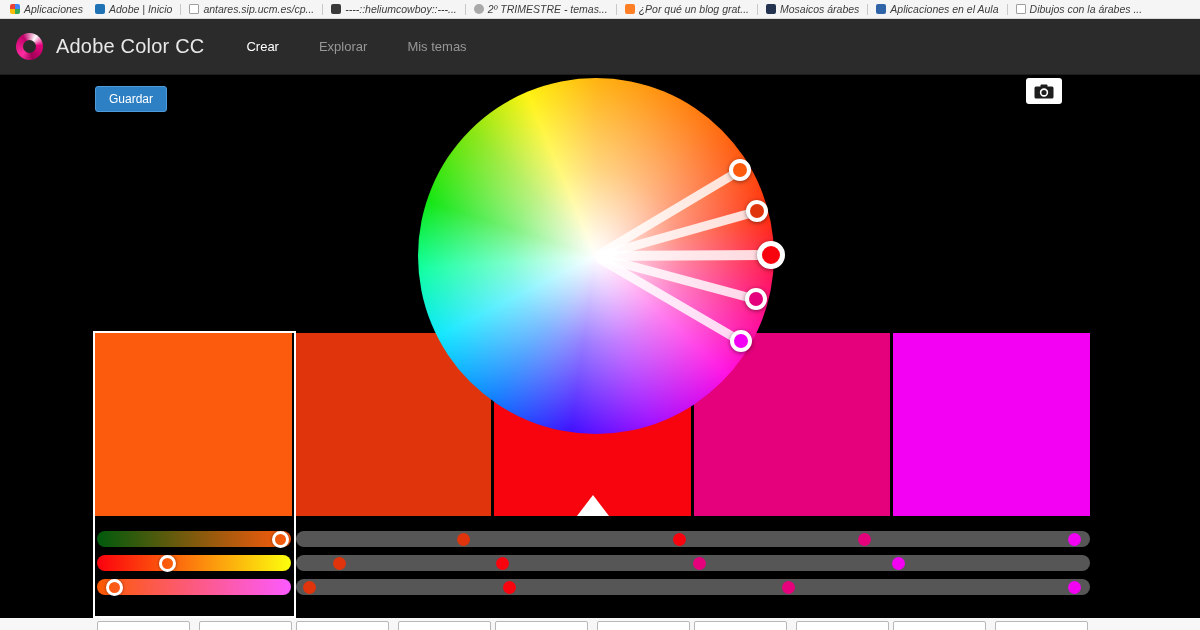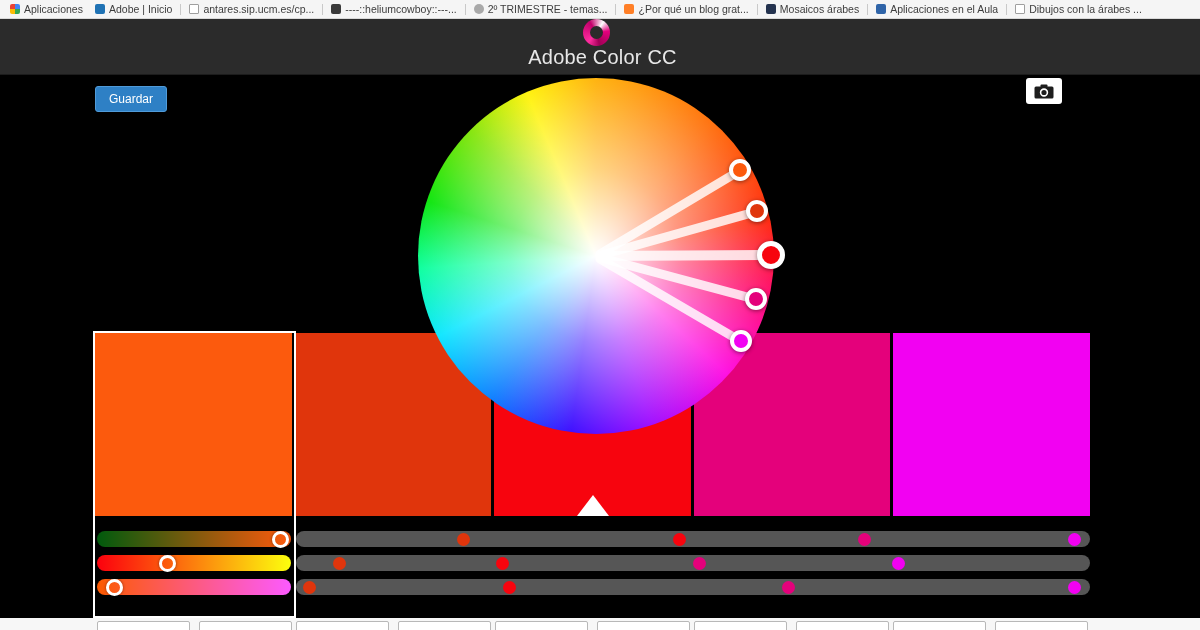--- a/index.html
+++ b/index.html
@@ -2,31 +2,31 @@
 <html><head>
 <meta charset="utf-8">
 <style>
   * { margin:0; padding:0; box-sizing:border-box; }
   html,body { width:1200px; height:630px; background:#fff; }
   #screen { position:relative; width:1200px; height:630px; overflow:hidden; background:#000;
             font-family:"Liberation Sans", sans-serif; }
 
   
   #bookmarks { position:absolute; left:0; top:0; width:1200px; height:19px; background:#f5f5f5;
-               border-bottom:1px solid #d9d9d9; display:flex; align-items:center; padding:0 4px; z-index:20; }
+               border-bottom:1px solid #d9d9d9; display:flex; align-items:center; padding:0 4px; z-index:20;font-style:italic; }
   .bm { display:flex; align-items:center; gap:4px; padding:0 6px; font-size:10.5px; color:#3d3d3d; white-space:nowrap; }
   .bm-sep { width:1px; height:11px; background:#c9c9c9; margin:0 2px; flex:none; }
   .fav { width:10px; height:10px; border-radius:2px; flex:none; }
   .fav.grid { background:conic-gradient(#4285f4 0 25%, #34a853 0 50%, #fbbc05 0 75%, #ea4335 0); }
   .fav.circle { border-radius:50%; }
   .fav.page { background:#fff; border:1px solid #9f9f9f; border-radius:1px; }
 
   
   #appbar { position:absolute; left:0; top:19px; width:1200px; height:56px; background:#2b2b2b;
-            border-bottom:1px solid #1c1c1c; display:flex; align-items:center; padding:0 24px 0 16px; z-index:20;flex-direction:column; }
+            border-bottom:1px solid #1c1c1c; display:flex; align-items:center; padding:0 24px 0 16px; z-index:20; }
   .logo { width:27px; height:27px; border-radius:50%; flex:none; position:relative;
           background:conic-gradient(from 220deg, #ff2da0, #c4006b 30%, #ffffff 48%, #e5007d 62%, #a10057 85%, #ff2da0); }
   .logo::after { content:""; position:absolute; inset:7px; border-radius:50%; background:#2b2b2b; }
   .app-title { color:#e8e8e8; font-size:20px; font-weight:300; margin-left:13px; letter-spacing:.2px; }
   #main-nav { display:flex; gap:40px; margin-left:42px; font-size:13px; }
   .nav-item { color:#979797; cursor:pointer; }
   .nav-item.active { color:#ffffff; }
   .hdr-right { margin-left:auto; display:flex; align-items:center; gap:30px; }
   .signin { display:flex; align-items:center; gap:7px; color:#fff; font-size:13px; letter-spacing:.3px; cursor:pointer; }
   .brand  { display:flex; align-items:center; gap:7px; color:#fff; font-size:14px; cursor:pointer; }
@@ -115,20 +115,25 @@
       <div class="bm-sep"></div>
       <div class="bm">
         <div class="fav page"></div>
         <div>Dibujos con la árabes ...</div>
       </div>
     </div>
 
   <div id="appbar">
     <div class="logo"></div>
     <div class="app-title">Adobe Color CC</div>
+    <nav id="main-nav">
+        <div class="nav-item active">Crear</div>
+        <div class="nav-item">Explorar</div>
+        <div class="nav-item">Mis temas</div>
+      </nav>
   </div>
 
   <button id="save-btn">Guardar</button>
 
   <div id="rule-panel">
   </div>
 
   <div id="camera-btn">
     <svg width="20" height="15" viewBox="0 0 20 15">
       <rect x="0.5" y="2.5" width="19" height="12" rx="1.5" fill="#1d1d1d"></rect>

